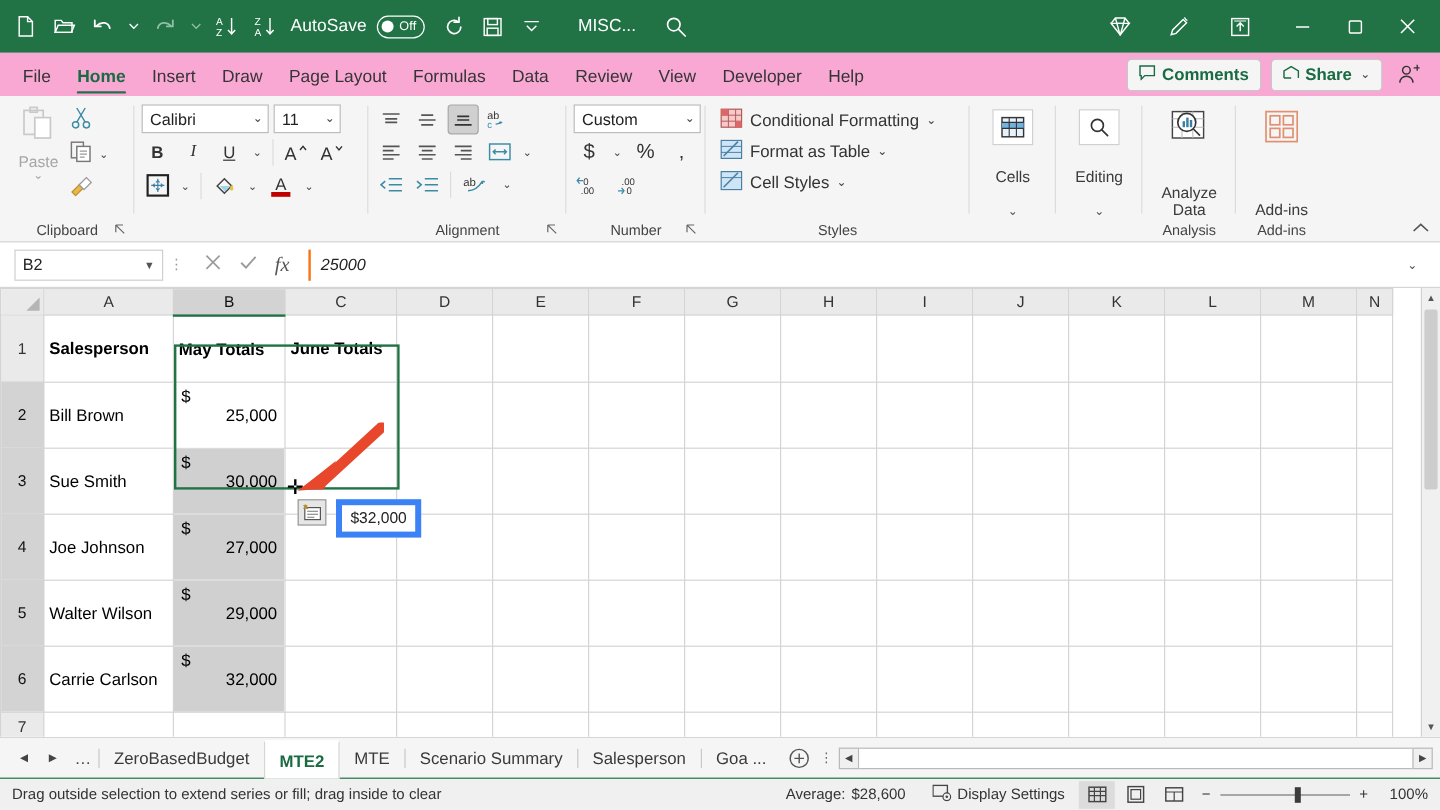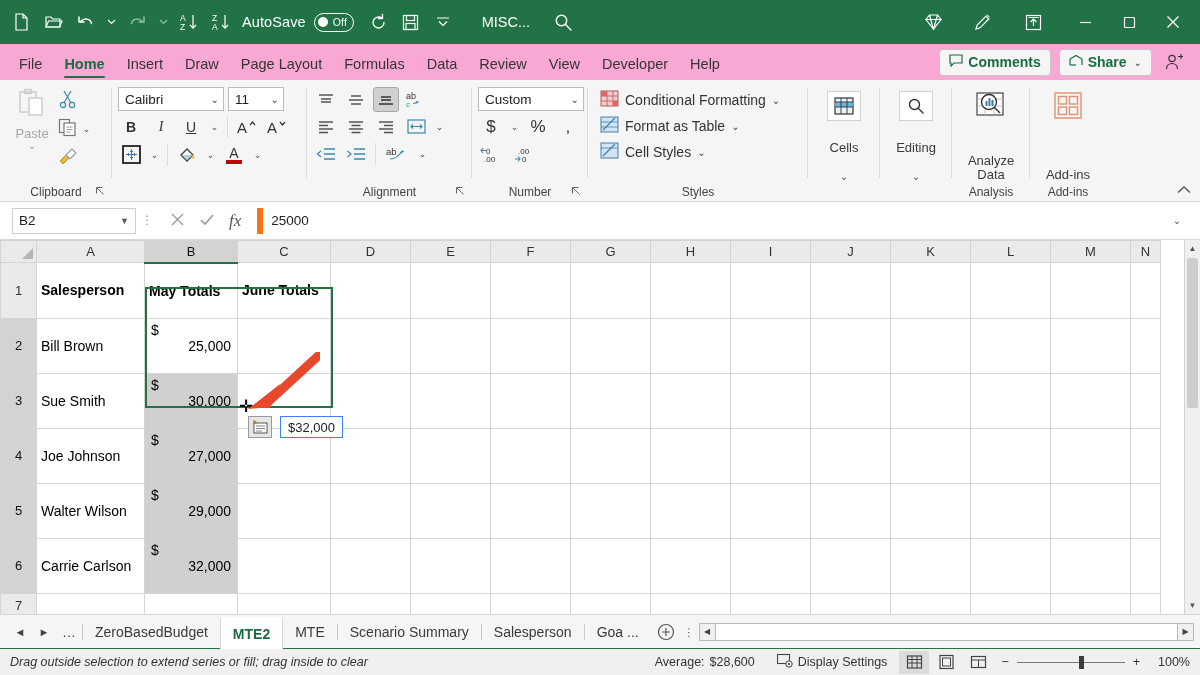--- a/index.html
+++ b/index.html
@@ -133,21 +133,21 @@
   .namebox {
     width: 124px; height: 26px; border: 1px solid #cfcfcf; background: #fff;
     display: flex; align-items: center; padding: 0 6px; font-size: 13.5px; color: #222;
   }
   .namebox .chev { margin-left: auto; font-size: 9px; color: #555; }
   .fb-dots { width: 14px; text-align: center; color: #999; font-size: 12px; letter-spacing: 0; line-height: 5px;}
   .fb-icons { display: flex; align-items: center; gap: 14px; padding: 0 12px; }
   .fb-icons span { font-size: 15px; color: #9b9b9b; }
   .fb-input {
     flex: 1; height: 26px; display: flex; align-items: center; padding-left: 8px;
-    font-size: 13.5px; color: #222; border-left: 6px solid #f97316;
+    font-size: 13.5px; color: #222; border-left: 2px solid #f97316; font-style: italic;
   }
   .fb-chev { width: 22px; text-align: center; font-size: 10px; color: #555; }
 
   
   .gridwrap { flex: 1; position: relative; overflow: hidden; background: #fff; display: flex; flex-direction: column;}
   .gridscroll { flex: 1; position: relative; display: flex; }
   table.sheet { border-collapse: collapse; table-layout: fixed; }
   table.sheet th, table.sheet td { border: 1px solid #d4d4d4; padding: 0; }
   .corner { width: 36px; height: 22px; background: #eaeaea; position: relative; }
   .corner .tri {
@@ -179,22 +179,22 @@
   .fillhandle {
     position: absolute; width: 13px; height: 13px; pointer-events: none;
     color: #000; font-size: 17px; line-height: 13px; text-align: center; font-weight: 300;
   }
   .arrow { position: absolute; pointer-events: none; }
   .autofill-btn {
     position: absolute; width: 24px; height: 22px; background: #e6e6e6;
     border: 1px solid #9a9a9a; display: flex; align-items: center; justify-content: center;
   }
   .tooltip {
-    position: absolute; background: #fff; border: 1px solid #3b82f6;
-    font-size: 13px; color: #222; padding: 2px 7px; height: 22px; line-height: 18px;
+    position: absolute; background: #fff; border: 5px solid #3b82f6;
+    font-size: 13px; color: #222; padding: 2px 7px; height: 32px; line-height: 18px;
     white-space: nowrap;
     text-align: center;
   }
 
   
   .vscroll {
     width: 16px; background: #f0f0f0; border-left: 1px solid #d4d4d4;
     display: flex; flex-direction: column; align-items: center; flex: 0 0 16px;
   }
   .vscroll .arw { width: 16px; height: 17px; display: flex; align-items: center; justify-content: center;
@@ -224,21 +224,21 @@
   .hscroll { flex: 1; display: flex; align-items: center; margin: 0 6px 0 2px; }
   .hs-arw { width: 17px; height: 18px; border: 1px solid #b9b9b9; background: #f0f0f0;
             display: flex; align-items: center; justify-content: center; font-size: 8px; color: #444; }
   .hs-track { flex: 1; height: 18px; border: 1px solid #b9b9b9; border-left: none; border-right: none; background: #fff; }
 
   
   .statusbar {
     height: 27px; flex: 0 0 27px; background: #f0f0f0; border-top: 1px solid #217346;
     display: flex; align-items: center; padding: 0 10px; font-size: 12.5px; color: #333;
   }
-  .status-msg { white-space: nowrap; font-style: italic; }
+  .status-msg { white-space: nowrap; }
   .sb-right { margin-left: auto; display: flex; align-items: center; gap: 2px; }
   .sb-item { padding: 0 10px; white-space: nowrap; display: flex; align-items: center; gap: 5px; }
   .viewbtn { width: 30px; height: 23px; display: flex; align-items: center; justify-content: center; }
   .viewbtn.active { background: #dcdcdc; }
   .zoomwrap { display: flex; align-items: center; gap: 8px; padding-left: 6px; }
   .zline { width: 108px; height: 1px; background: #767676; position: relative; }
   .zthumb { position: absolute; left: 62px; top: -6px; width: 5px; height: 13px; background: #3b3b3b; }
   .zlevel { width: 42px; text-align: right; }
 </style>
 </head>

